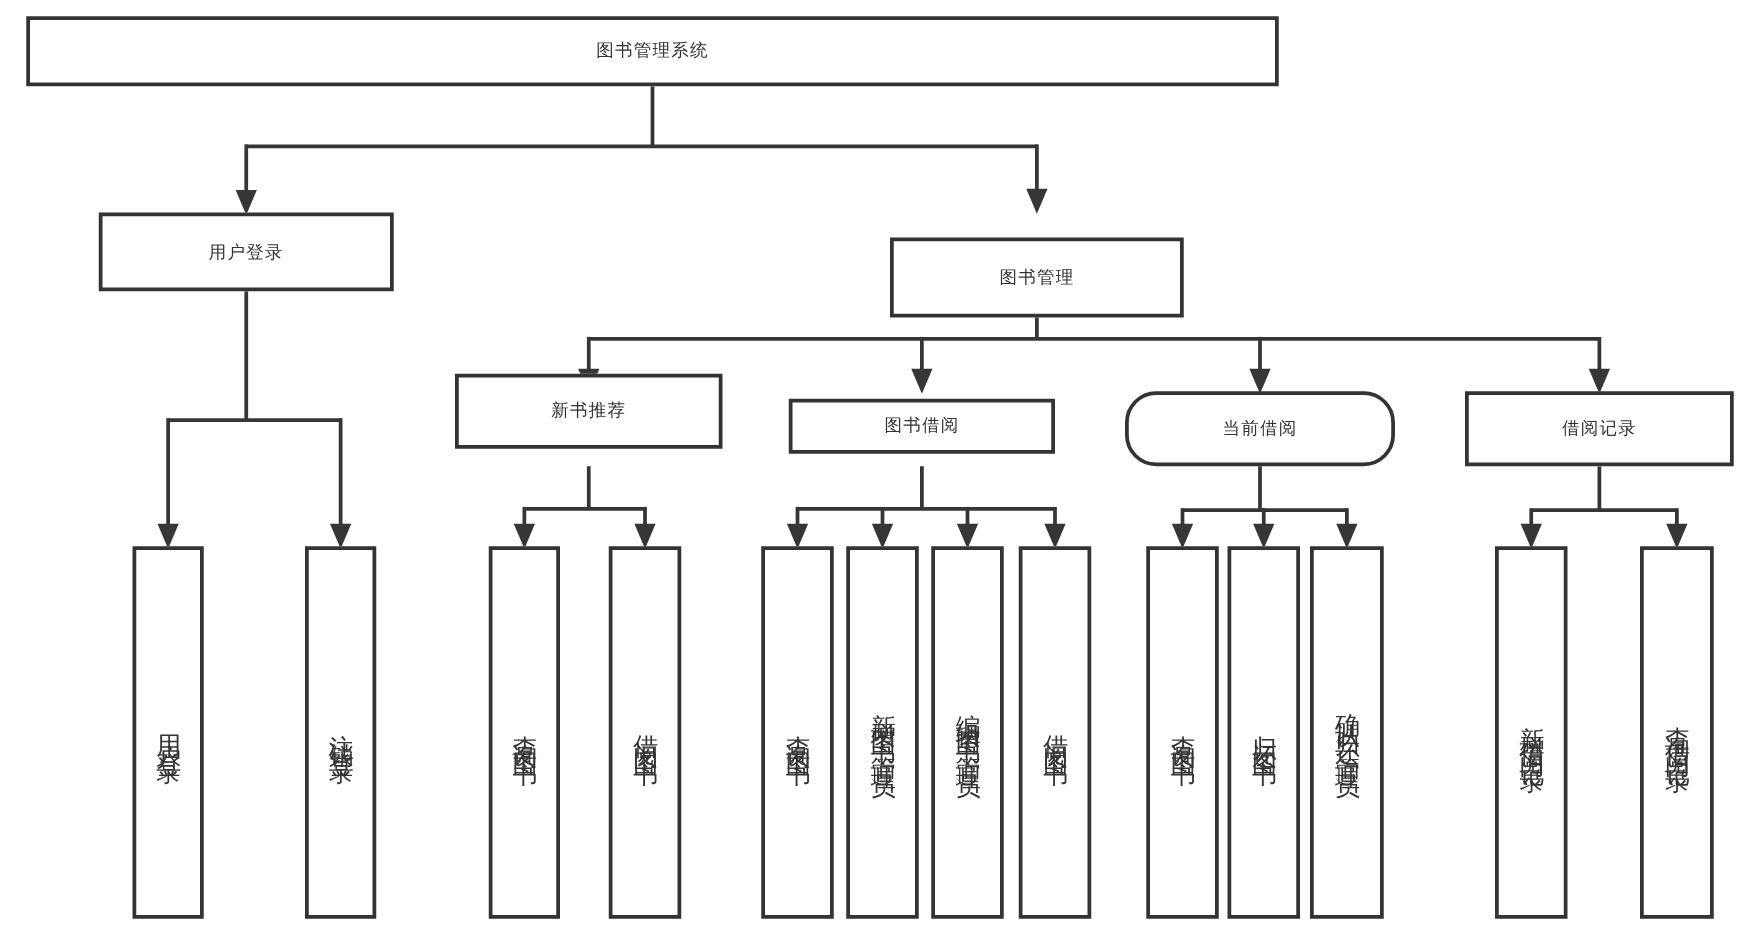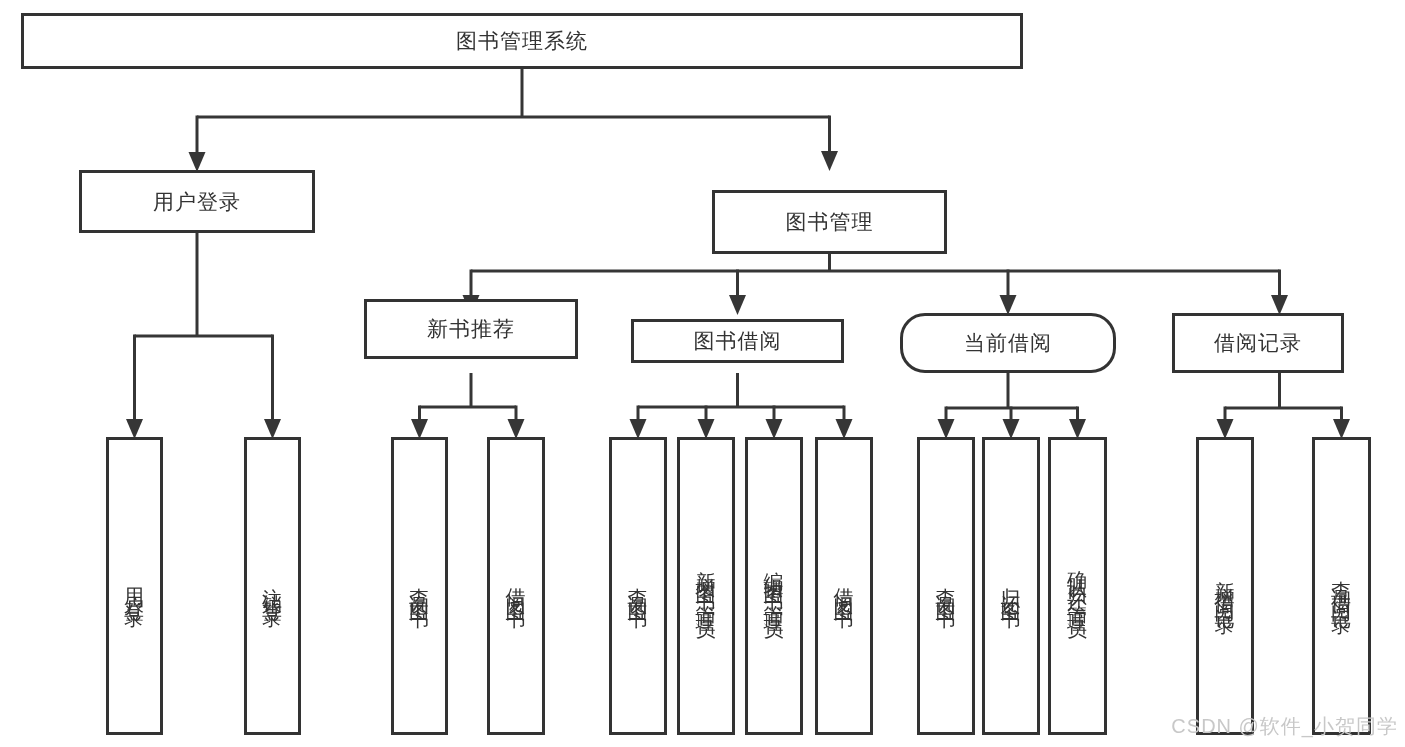--- a/index.html
+++ b/index.html
@@ -26,21 +26,21 @@
     position: absolute;
     box-sizing: border-box;
     border: 3px solid #333333;
     background: #ffffff;
     display: flex;
     align-items: center;
     justify-content: center;
     color: #333333;
   }
   .node.horizontal .node-label {
-    font-size: 21px;
+    font-size: 14px;
     letter-spacing: 1px;
     white-space: nowrap;
     text-align: right;
   }
   .node.vertical .node-label {
     writing-mode: vertical-rl;
     font-size: 20px;
     letter-spacing: 7px;
     line-height: 1;
     white-space: nowrap;
@@ -108,40 +108,39 @@
       <line x1="1077.5" y1="406.5" x2="1077.5" y2="427" stroke="#363636" stroke-width="3"></line>
       <polygon points="1077.5,439 1069,419 1086,419" fill="#363636"></polygon>
       <line x1="1279.5" y1="373" x2="1279.5" y2="408" stroke="#363636" stroke-width="3"></line>
       <line x1="1225" y1="408" x2="1341.5" y2="408" stroke="#363636" stroke-width="3"></line>
       <line x1="1225" y1="406.5" x2="1225" y2="427" stroke="#363636" stroke-width="3"></line>
       <polygon points="1225,439 1216.5,419 1233.5,419" fill="#363636"></polygon>
       <line x1="1341.5" y1="406.5" x2="1341.5" y2="427" stroke="#363636" stroke-width="3"></line>
       <polygon points="1341.5,439 1333,419 1350,419" fill="#363636"></polygon>
     </svg>
 
-  <div id="watermark" style="color: rgb(200, 200, 200);">CSDN @软件_小贺同学</div>
 <div class="node horizontal" style="left: 21px; top: 13px; width: 1002px; height: 56px; border-color: rgb(51, 51, 51);">
       <span class="node-label">图书管理系统</span>
     </div>
     <div class="node horizontal" style="left: 79px; top: 170px; width: 236px; height: 63px; border-color: rgb(51, 51, 51);">
       <span class="node-label">用户登录</span>
     </div>
     <div class="node horizontal" style="left: 712px; top: 169px; width: 235px; height: 64px; border-color: rgb(51, 51, 51); margin-top: 21px;">
       <span class="node-label">图书管理</span>
     </div>
     <div class="node horizontal" style="left: 364px; top: 299px; width: 214px; height: 60px; border-color: rgb(51, 51, 51);">
       <span class="node-label">新书推荐</span>
     </div>
     <div class="node horizontal" style="left: 631px; top: 319px; width: 213px; height: 44px; border-color: rgb(51, 51, 51);">
       <span class="node-label">图书借阅</span>
     </div>
     <div class="node horizontal" style="left: 900px; top: 313px; width: 216px; height: 60px; border-color: rgb(51, 51, 51); border-radius: 25px;">
       <span class="node-label">当前借阅</span>
     </div>
-    <div class="node horizontal" style="left: 1172px; top: 313px; width: 172px; height: 60px; border-color: rgb(51, 51, 51);">
+    <div class="node horizontal" style="left: 1172px; top: 313px; width: 215px; height: 60px; border-color: rgb(51, 51, 51);">
       <span class="node-label">借阅记录</span>
     </div>
     <div class="node vertical" style="left: 106px; top: 437px; width: 57px; height: 298px; border-color: rgb(51, 51, 51);">
       <span class="node-label">用户登录</span>
     </div>
     <div class="node vertical" style="left: 244px; top: 437px; width: 57px; height: 298px; border-color: rgb(51, 51, 51);">
       <span class="node-label">注销登录</span>
     </div>
     <div class="node vertical" style="left: 391px; top: 437px; width: 57px; height: 298px; border-color: rgb(51, 51, 51);">
       <span class="node-label">查询图书</span>

